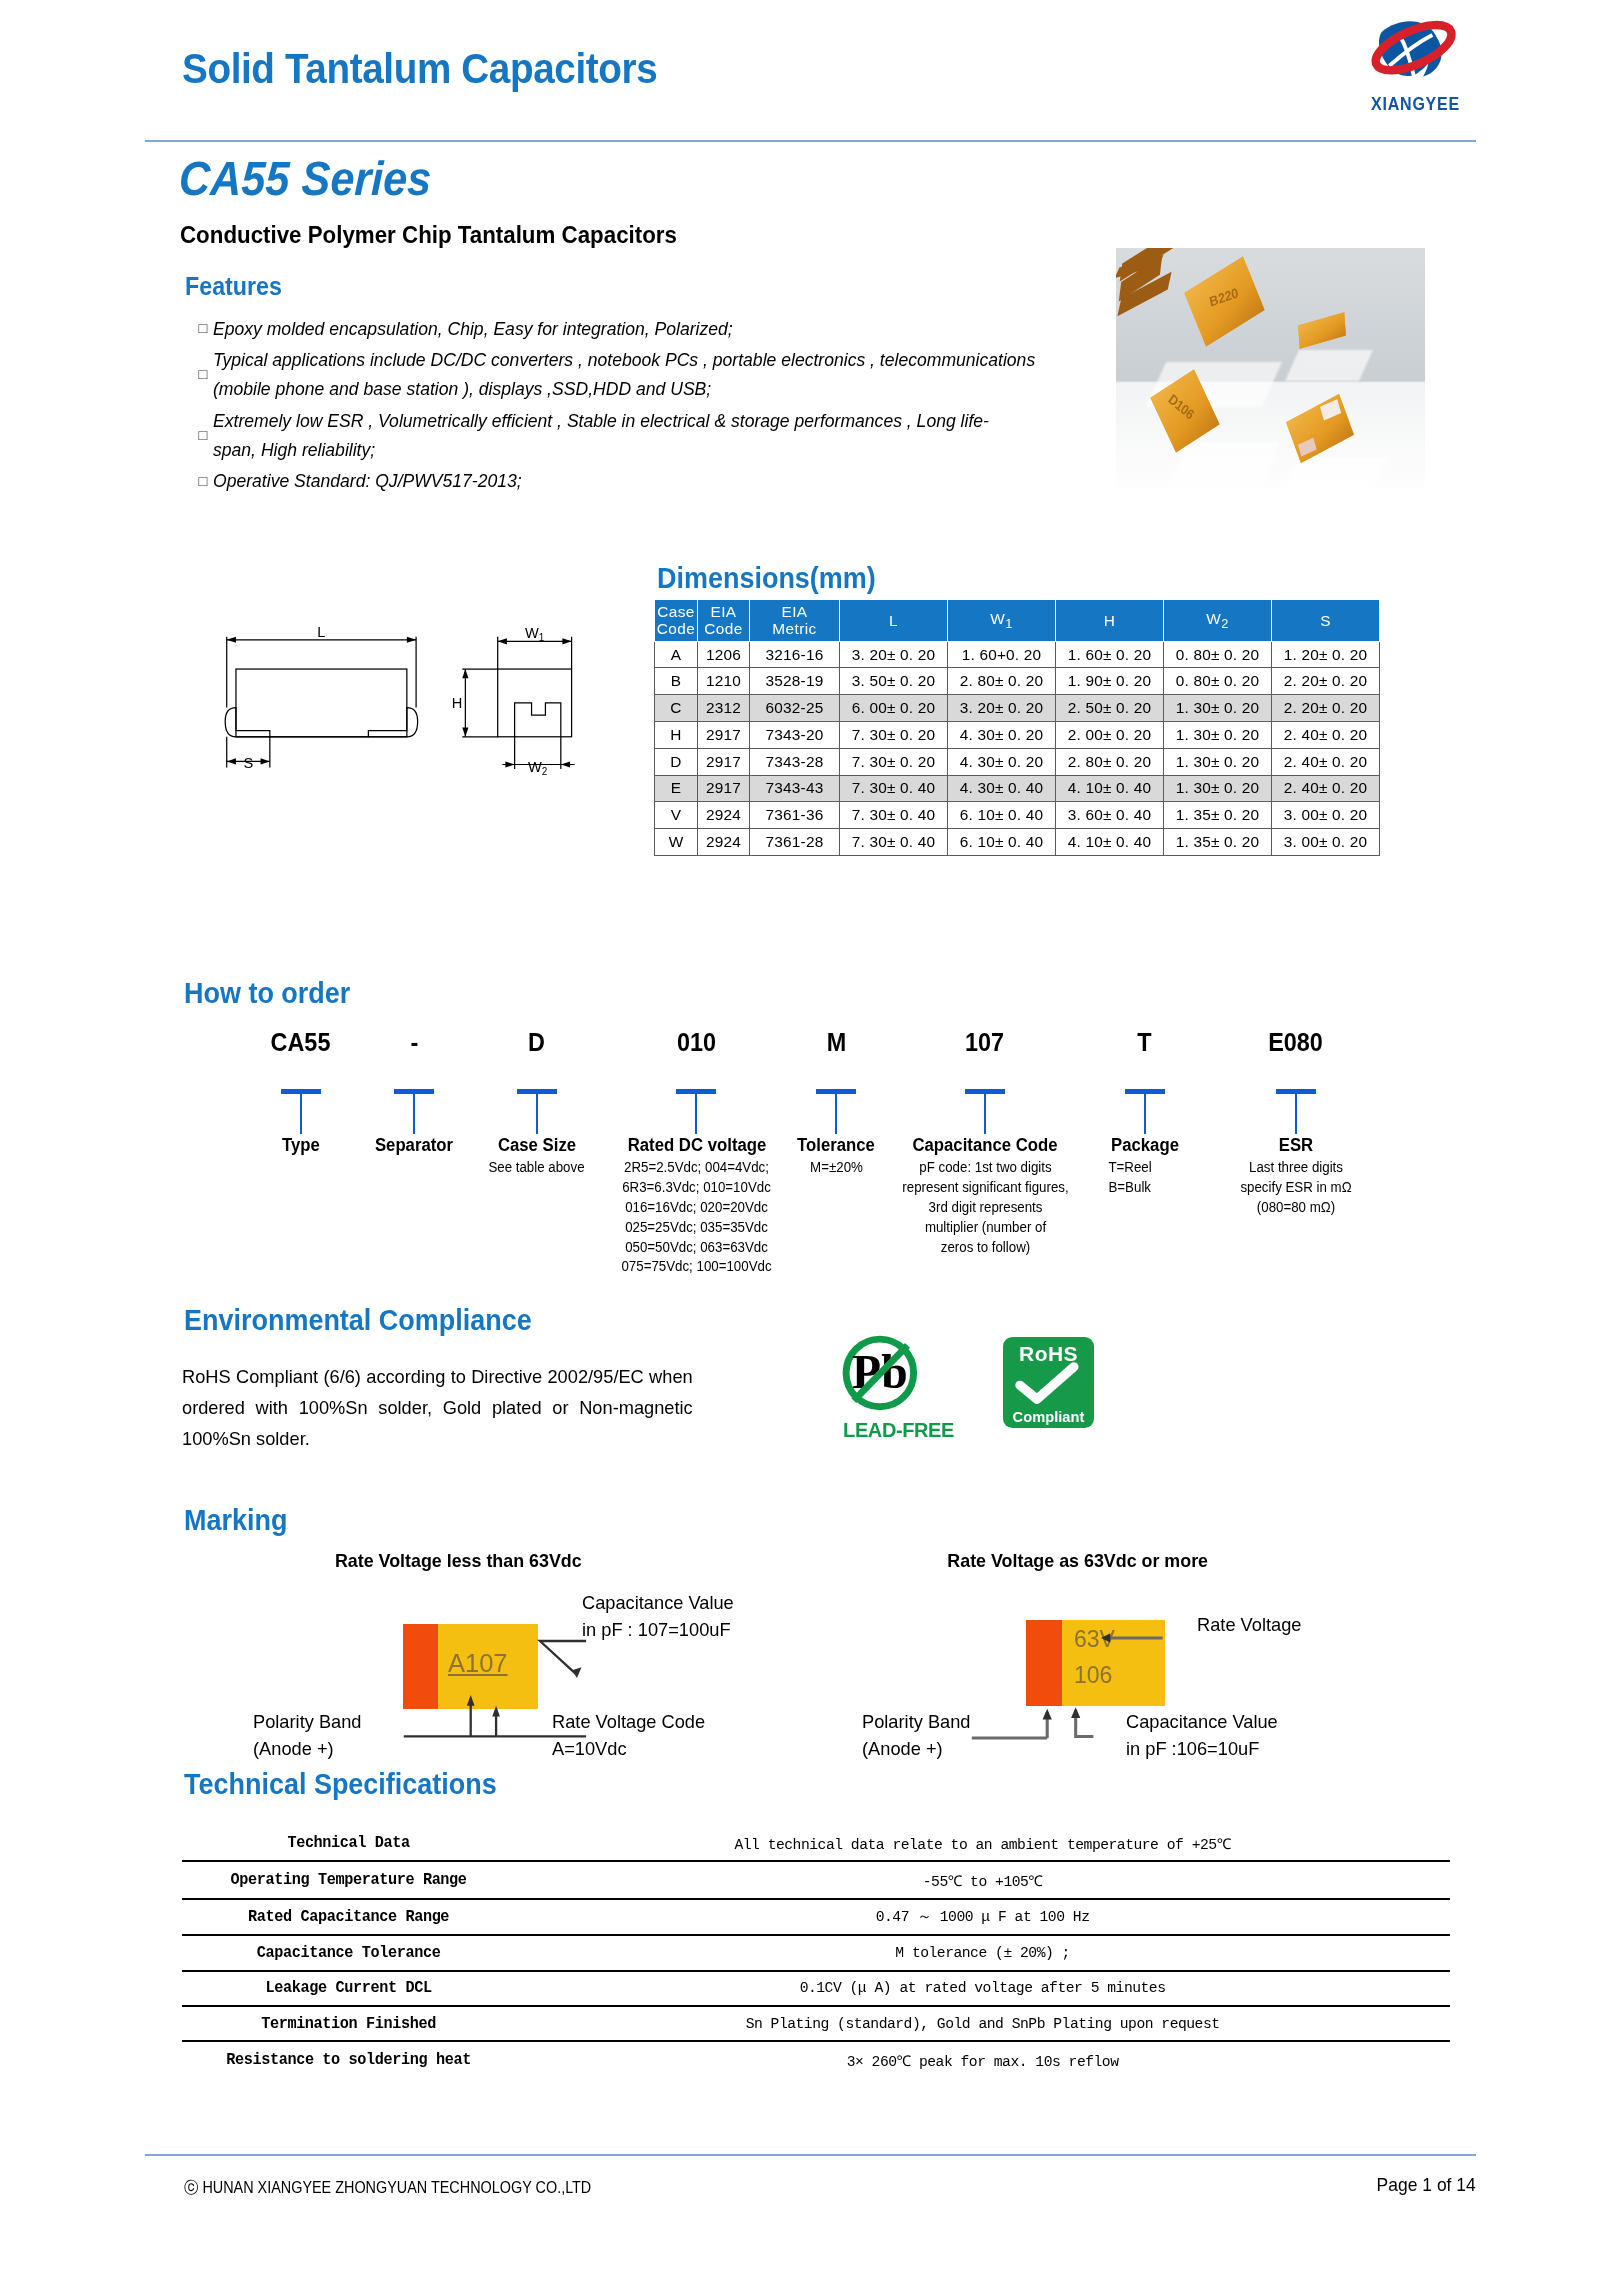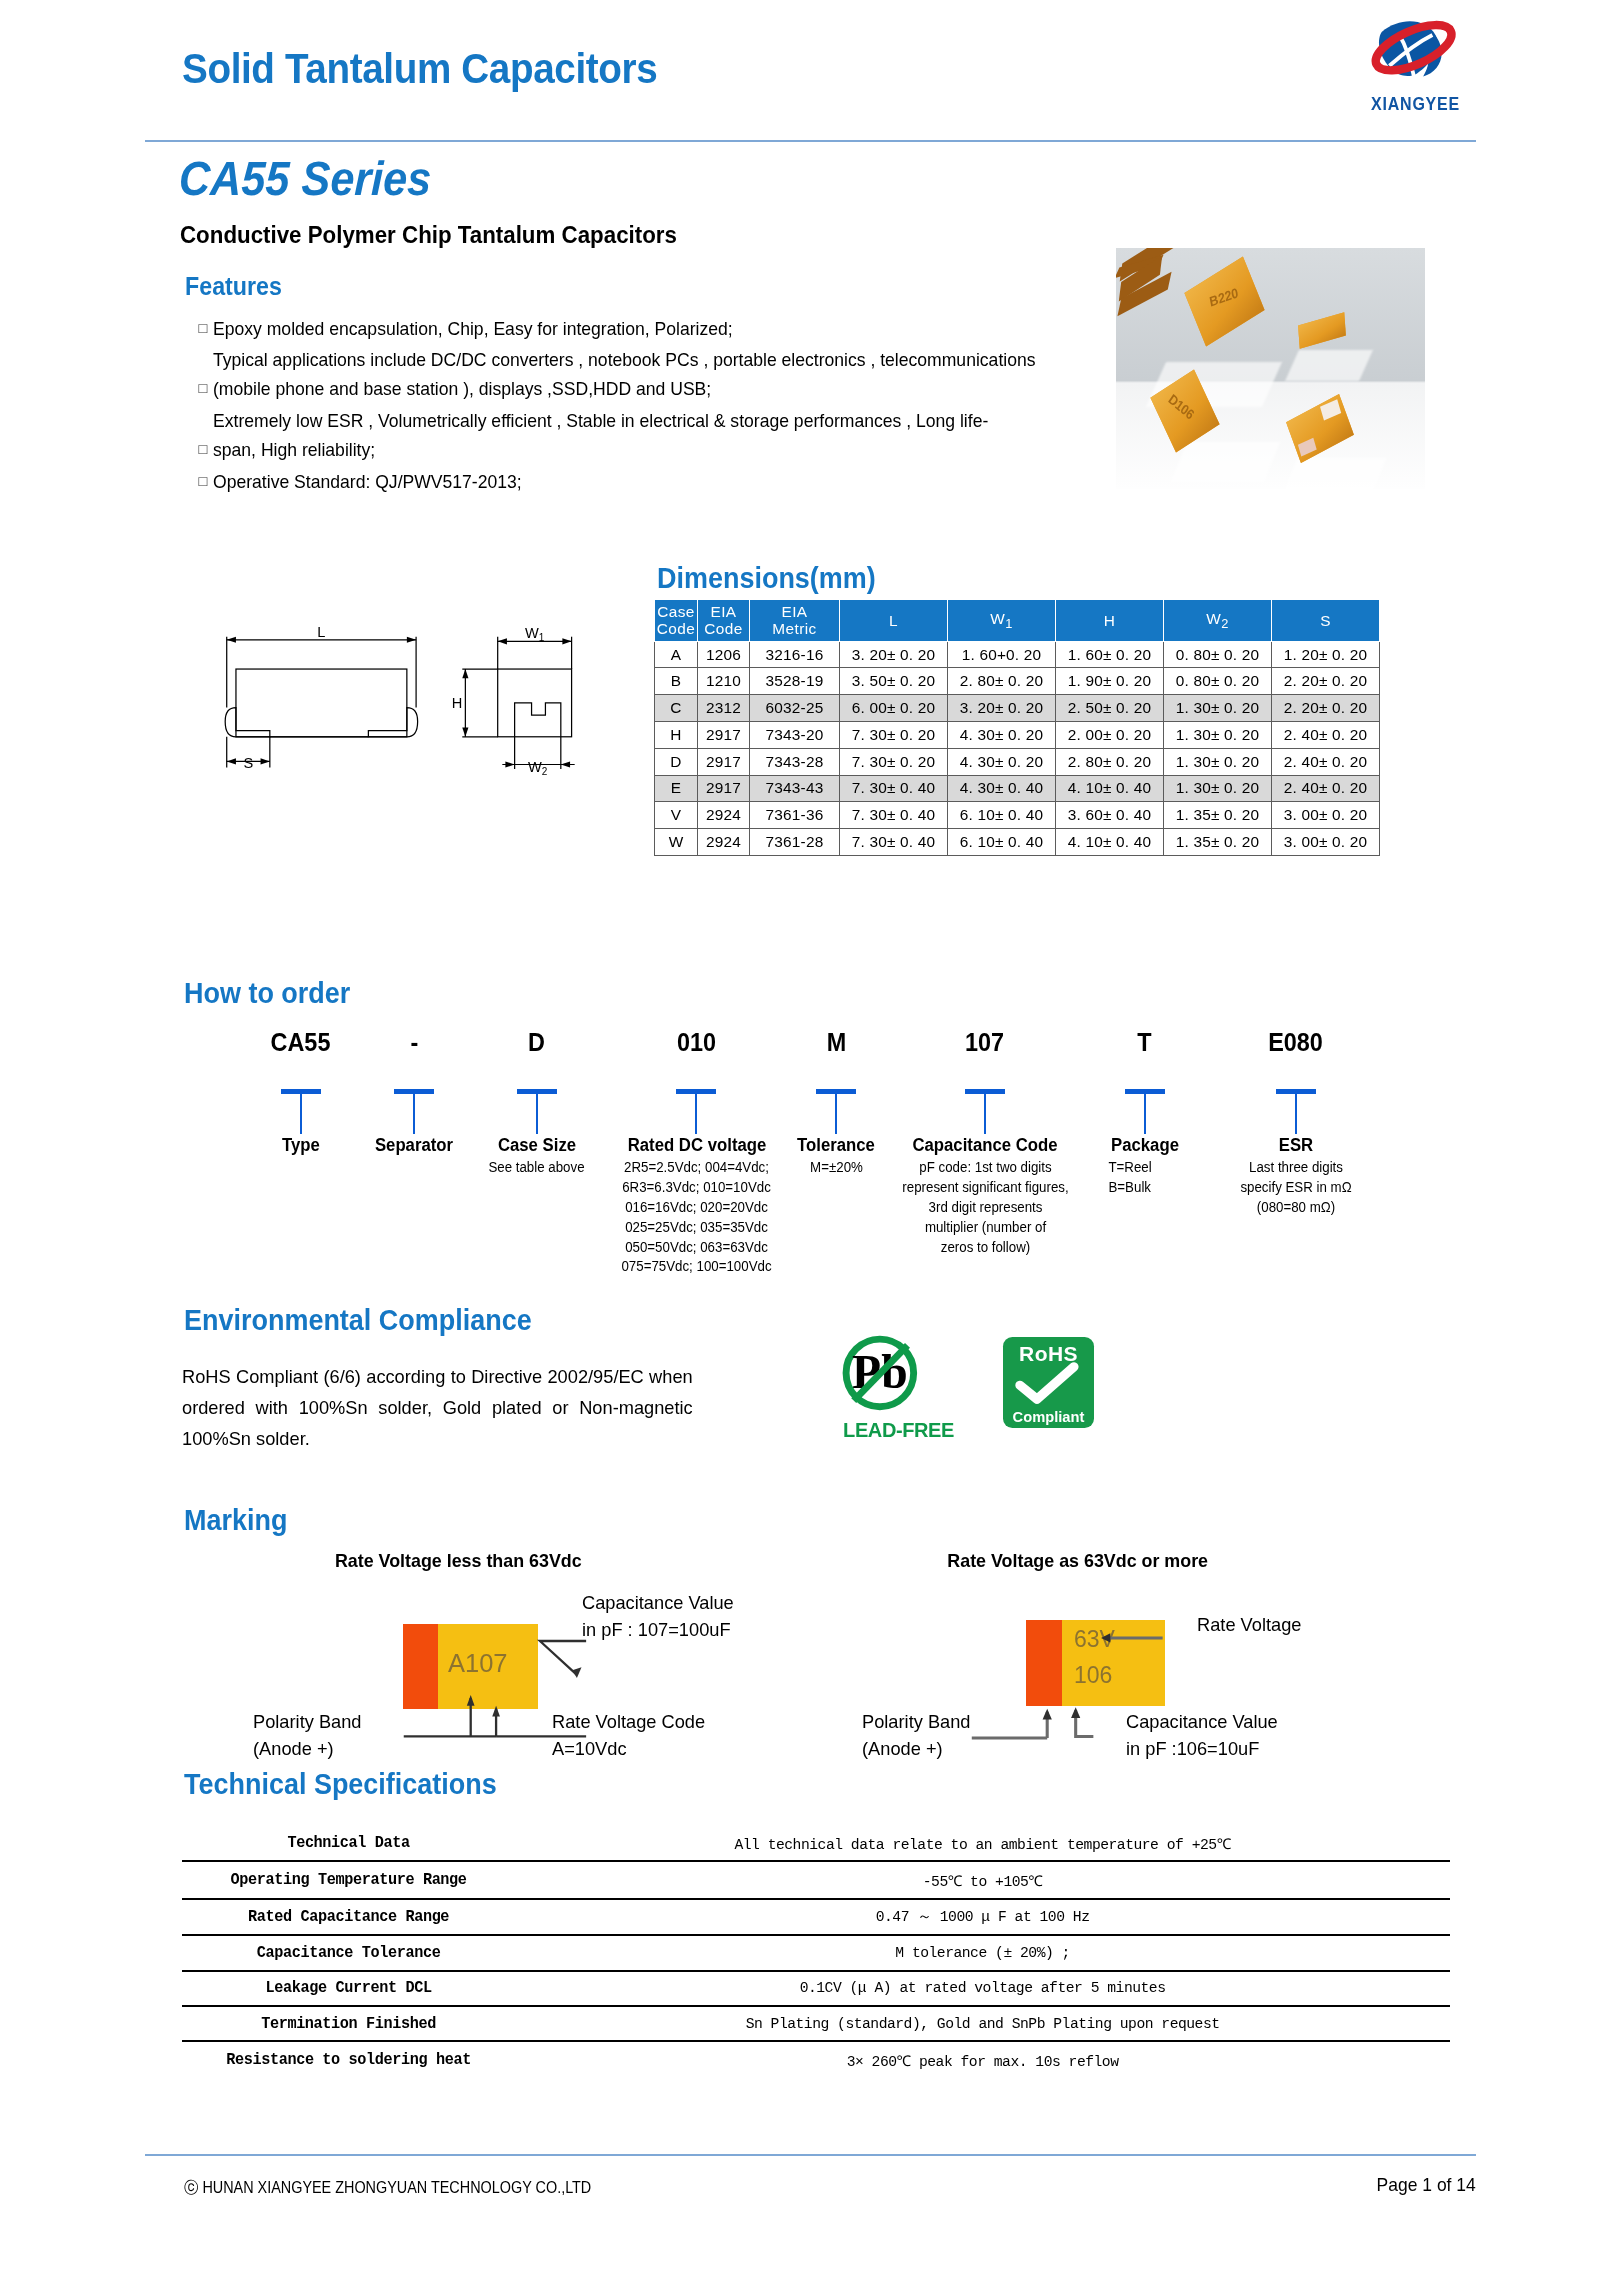--- a/index.html
+++ b/index.html
@@ -96,22 +96,23 @@
   h2.sec.big { font-size: 29px; }
 
   
   .features {
     position: absolute;
     left: 193px; top: 313px;
     width: 910px;
   }
   .feat-row {
     display: flex;
-    align-items: flex-end;
+    align-items: center;
     margin-bottom: 2.3px;
+    font-style: italic;
   }
   .feat-box {
     width: 20px;
     flex: 0 0 20px;
     font-size: 17px;
     line-height: 29px;
     color: #333;
     text-align: center;
   }
   .feat-box::before {
@@ -660,21 +661,21 @@
       <path d="M 22 30 L 44 48 L 92 6" fill="none" stroke="#ffffff" stroke-width="12" stroke-linecap="round" stroke-linejoin="round"></path>
     </svg>
     <div class="r2">Compliant</div>
   </div>
 
   <h2 class="sec big" style="left:184px; top:1504px;">Marking</h2>
 
   <div class="mark-head" style="left:327px; top:1550px;">Rate Voltage less than 63Vdc</div>
   <div class="chip" style="left:403px; top:1624px; width:135px; height:85px;">
     <div class="band"></div>
-    <div class="txt" style="left:45px; top:25px;">A107</div>
+    <div class="txt" style="left:45px; top:25px;text-decoration:underline;">A107</div>
   </div>
   <svg style="position:absolute; left:216px; top:1581px;" width="494" height="177" viewBox="0 0 640 230">
     <g stroke="#2f2f2f" stroke-width="3" fill="none">
       <path d="M 468 122 L 420 78 L 480 78"></path>
       <path d="M 330 202 L 330 152"></path>
       <path d="M 363 202 L 363 166"></path>
       <line x1="243" y1="202" x2="363" y2="202"></line>
       <line x1="363" y1="202" x2="480" y2="202"></line>
     </g>
     <g fill="#2f2f2f">

